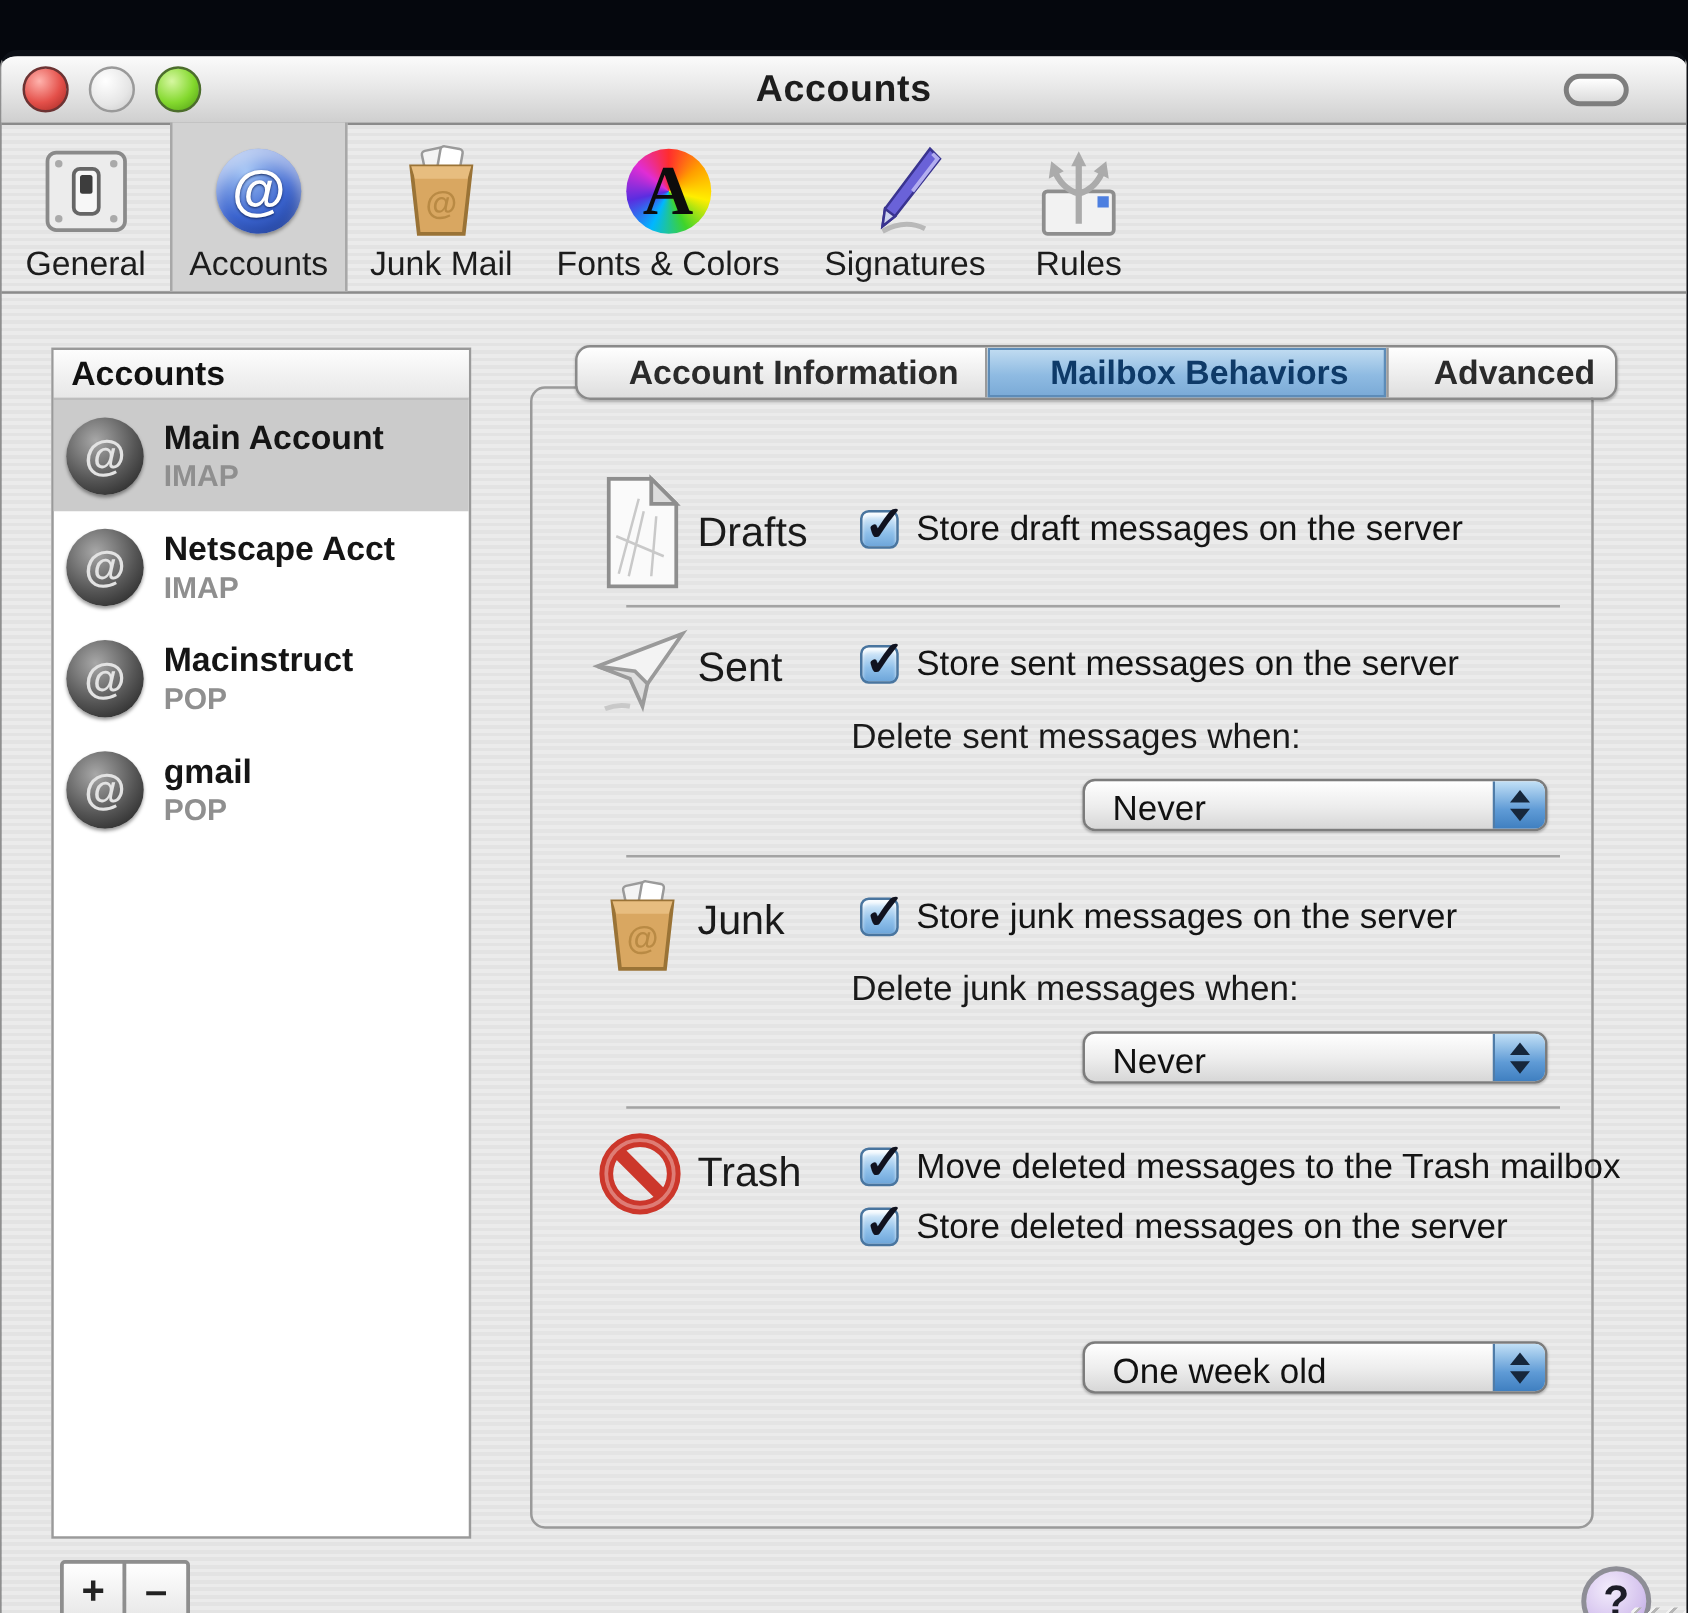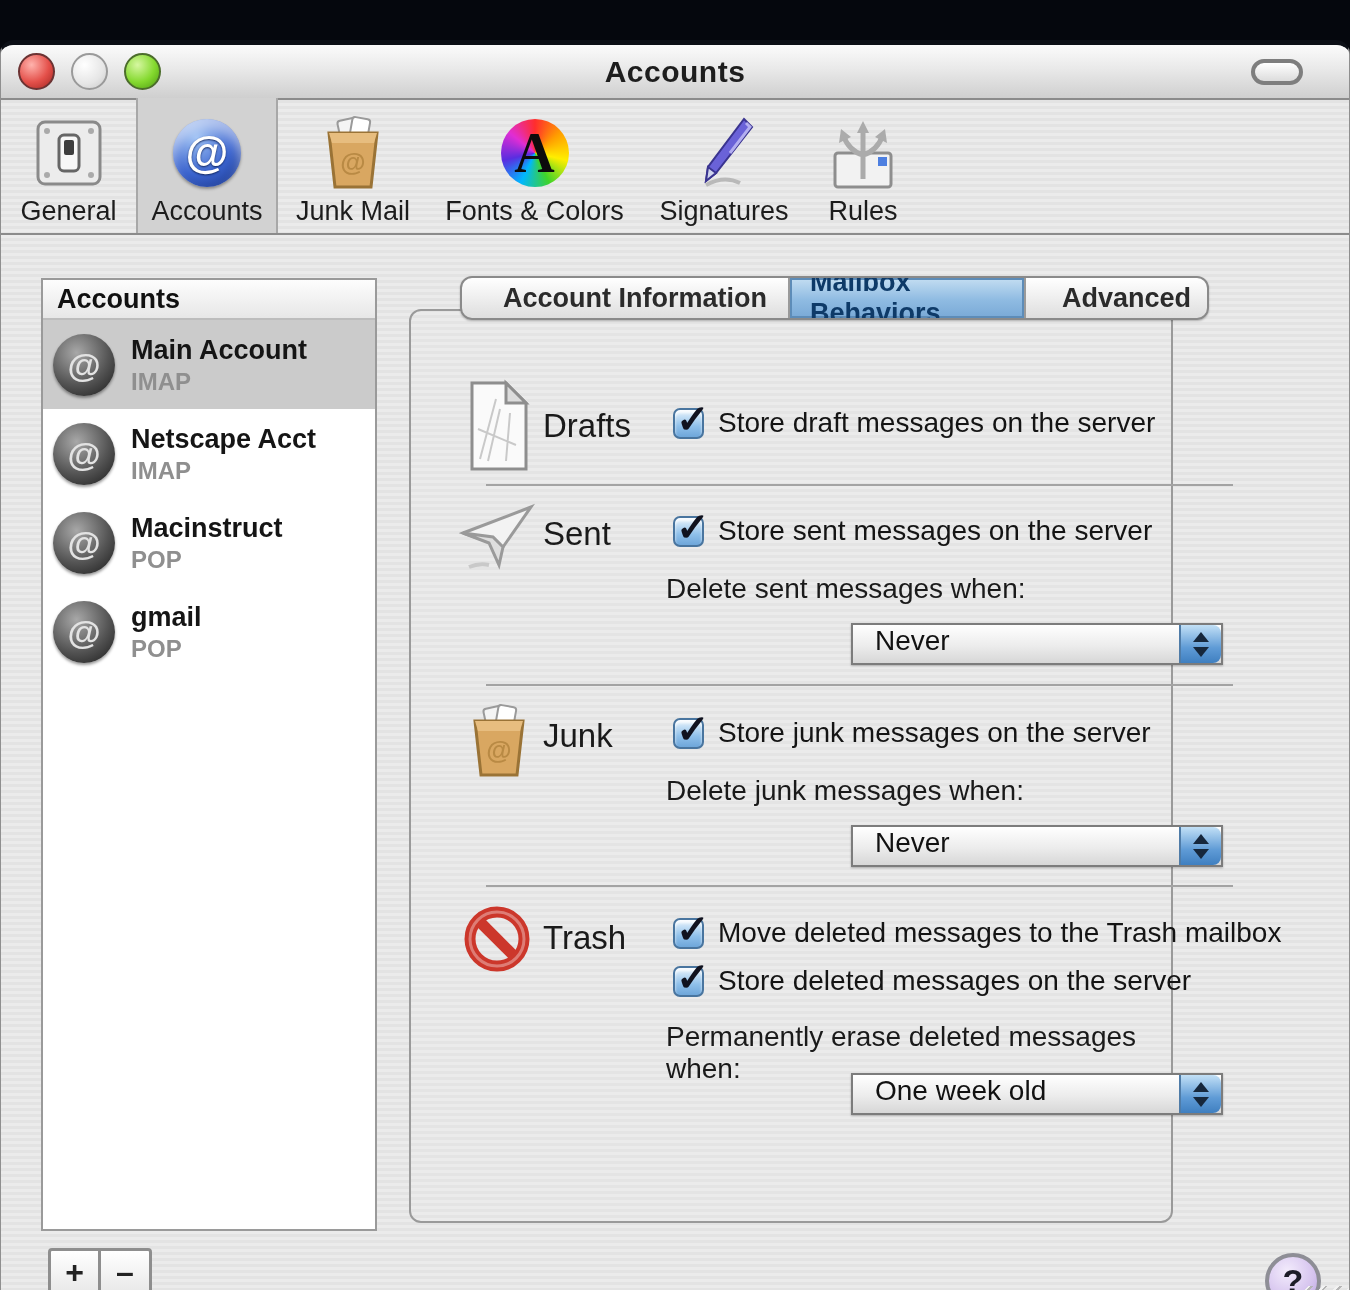--- a/index.html
+++ b/index.html
@@ -48,44 +48,44 @@
   .globe span{color:#e3e3e3;font-size:34px;font-weight:bold;line-height:1;}
   .sb-name{font-size:27px;font-weight:bold;color:#151515;line-height:1.25;}
   .sb-type{font-size:24px;color:#8f8f8f;font-weight:bold;line-height:1.15;}
   
   .pm{position:absolute;left:47px;top:1203px;display:flex;}
   .pm button{width:52px;height:48px;background:linear-gradient(#ffffff,#e8e8e8);
     border:3px solid #8e8e8e;font-size:32px;font-weight:bold;color:#222;line-height:1;}
   .pm button:first-child{border-right-width:2px;border-radius:4px 0 0 4px;}
   .pm button:last-child{border-left-width:1px;border-radius:0 4px 4px 0;}
   
-  .content-box{position:absolute;left:408px;top:264px;width:764px;height:914px;
+  .content-box{position:absolute;left:423px;top:264px;width:851px;height:914px;
     border:2px solid #9a9a9a;border-radius:12px;
     background:repeating-linear-gradient(0deg,#ebebeb 0 3px,#e4e4e4 3px 6px);}
   .tabs{position:absolute;left:459px;top:231px;height:44px;display:flex;z-index:5;
     border:2px solid #8a8a8a;border-radius:12px;overflow:hidden;background:linear-gradient(#ffffff,#dedede);
     box-shadow:0 1px 2px rgba(0,0,0,.25);}
   .tab{display:flex;align-items:center;justify-content:center;font-size:27px;font-weight:bold;color:#2b2b2b;
     border-right:2px solid #9a9a9a;padding-left:20px;}
   .tab:last-child{border-right:none;}
-  .tab.t1{width:328px}.tab.t2{width:236px}.tab.t3{width:181px}
+  .tab.t1{width:328px}.tab.t2{width:321px}.tab.t3{width:181px}
   .tab.sel{background:linear-gradient(#c4def2,#8fbbe2 55%,#79a9d6);color:#0e3a68;
     box-shadow:inset 0 0 0 2px #5d8cb8;}
   
   .sec-icon{position:absolute;}
   .sec-label{position:absolute;font-size:33px;color:#1a1a1a;}
   .cb-row{position:absolute;display:flex;align-items:center;gap:14px;}
   .checkbox{position:relative;width:31px;height:31px;border-radius:7px;flex:0 0 31px;
     background:linear-gradient(#e8f4fd,#8fc0ea 60%,#6ea6da);border:2px solid #49759f;
     box-shadow:inset 0 3px 3px rgba(255,255,255,.8);}
   .checkbox .tick{position:absolute;left:1px;top:-14px;font-size:40px;font-weight:bold;color:#10121f;}
   .cb-label{font-size:28px;color:#141414;white-space:nowrap;}
   .when-label{position:absolute;font-size:28px;color:#1a1a1a;}
-  .popup{position:absolute;width:372px;height:42px;border:2px solid #7c7c7c;border-radius:0;
-    background:linear-gradient(#ffffff,#ececec 55%,#d7d7d7);display:flex;align-items:flex-start;
+  .popup{position:absolute;width:372px;height:42px;border:2px solid #7c7c7c;border-radius:10px;
+    background:linear-gradient(#ffffff,#ececec 55%,#d7d7d7);display:flex;align-items:flex-end;
     box-shadow:0 1px 2px rgba(0,0,0,.25);}
   .popup .val{flex:1;padding-left:22px;font-size:28px;color:#111;}
   .popup .cap{width:42px;height:100%;border-left:2px solid #4f7ca8;border-radius:0 8px 8px 0;
     background:linear-gradient(#c2e0f6,#5f9bd6 60%,#3f7fc0);display:flex;flex-direction:column;
     align-items:center;justify-content:center;gap:5px;}
   .arr{width:0;height:0;border-left:8px solid transparent;border-right:8px solid transparent;}
   .arr.up{border-bottom:10px solid #16273c;}
   .arr.dn{border-top:10px solid #16273c;}
   .divider{position:absolute;left:75px;width:747px;height:2px;background:#a3a3a3;}
   
@@ -312,21 +312,20 @@
           <span class="tick">✓</span>
         </span>
       <span class="cb-label">Move deleted messages to the Trash mailbox</span>
     </div>
     <div class="cb-row" style="left:262px;top:654px;">
       <span class="checkbox">
           <span class="tick">✓</span>
         </span>
       <span class="cb-label">Store deleted messages on the server</span>
     </div>
-    <div class="when-label" style="left:255px;top:710px;">Permanently erase deleted messages when:</div>
     <div class="popup" style="left:440px;top:762px;">
       <span class="val">One week old</span>
       <span class="cap">
           <span class="arr up"></span>
           <span class="arr dn"></span>
         </span>
     </div>
   </div>
 
   <div class="help">

